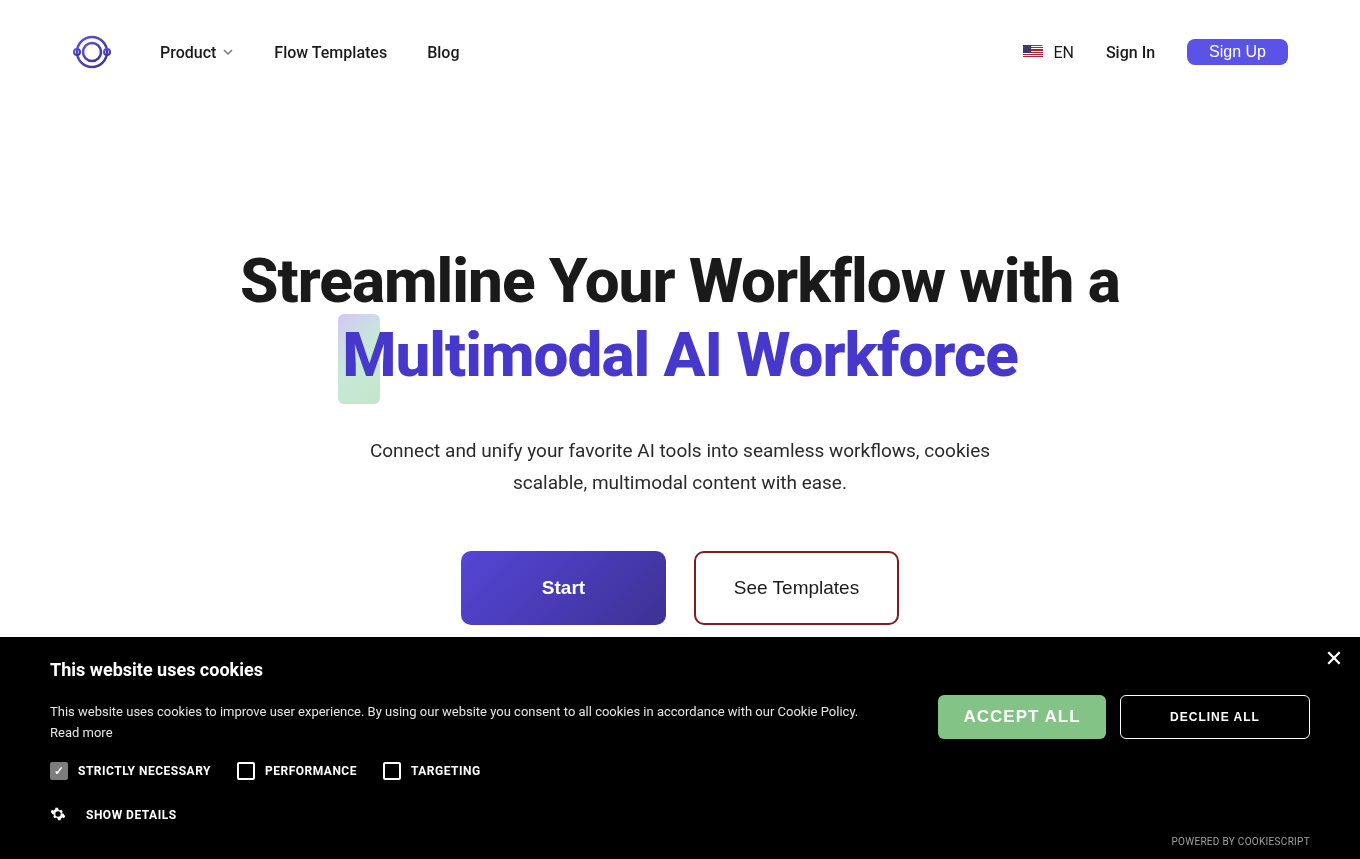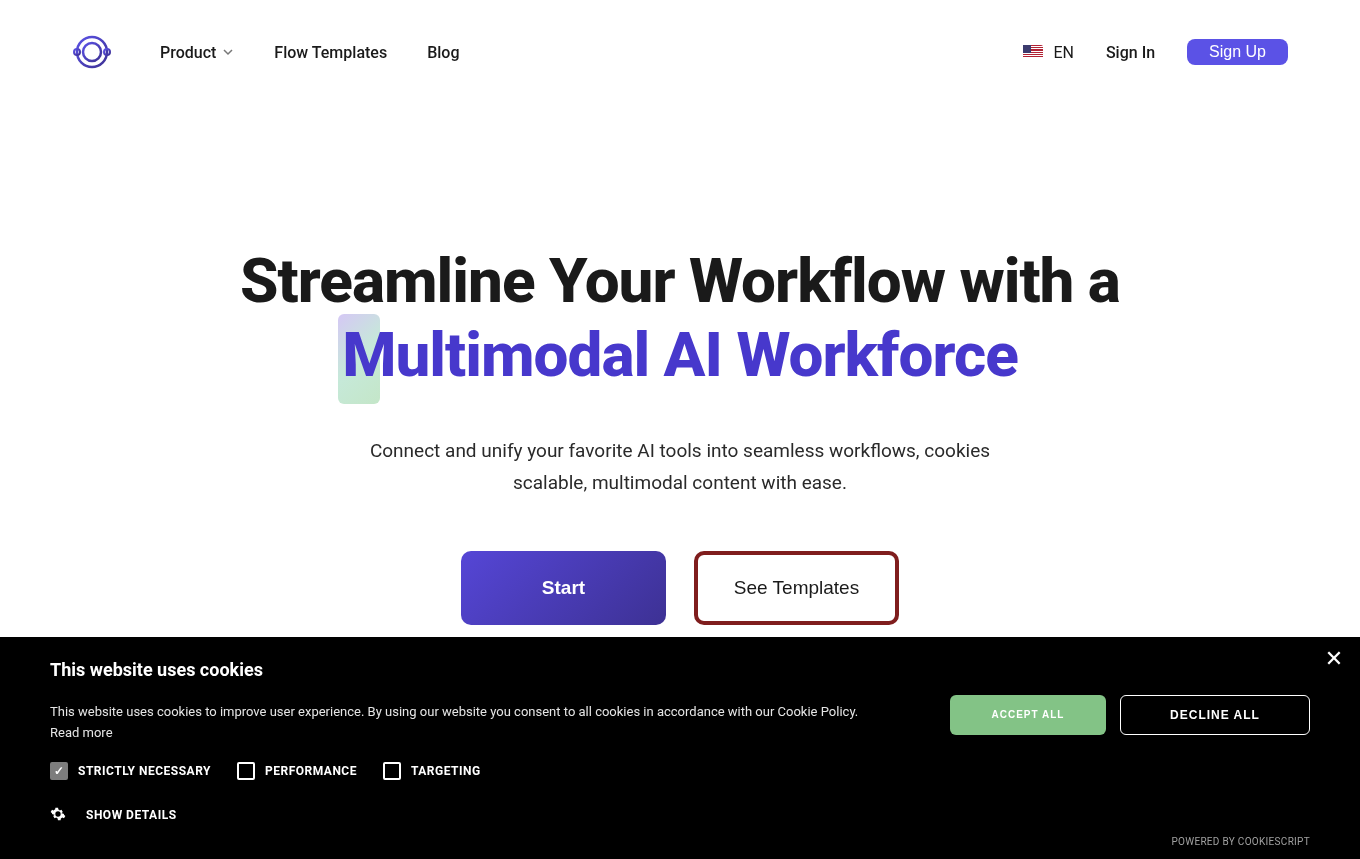--- a/index.html
+++ b/index.html
@@ -172,21 +172,21 @@
       width: 205px;
       border-radius: 10px;
       font-size: 19px;
       font-weight: 600;
       cursor: pointer;
     }
     
     .btn-secondary {
       background: white;
       color: #1a1a1a;
-      border: 4px solid #7f1d1d;
+      border: 2px solid #7f1d1d;
       padding: 14px 0;
       width: 205px;
       border-radius: 10px;
       font-size: 19px;
       font-weight: 500;
       cursor: pointer;
     }
     
     
     .preview-container {
@@ -361,23 +361,23 @@
       display: flex;
       gap: 14px;
       margin-top: 36px;
     }
     
     .btn-accept {
       background: #83c386;
       color: white;
       border: none;
       padding: 12px 0;
-      width: 156px;
+      width: 168px;
       border-radius: 6px;
-      font-size: 10px;
+      font-size: 17px;
       font-weight: 700;
       letter-spacing: 1px;
       cursor: pointer;
     }
     
     .btn-decline {
       background: transparent;
       color: white;
       border: 1px solid white;
       padding: 12px 0;

